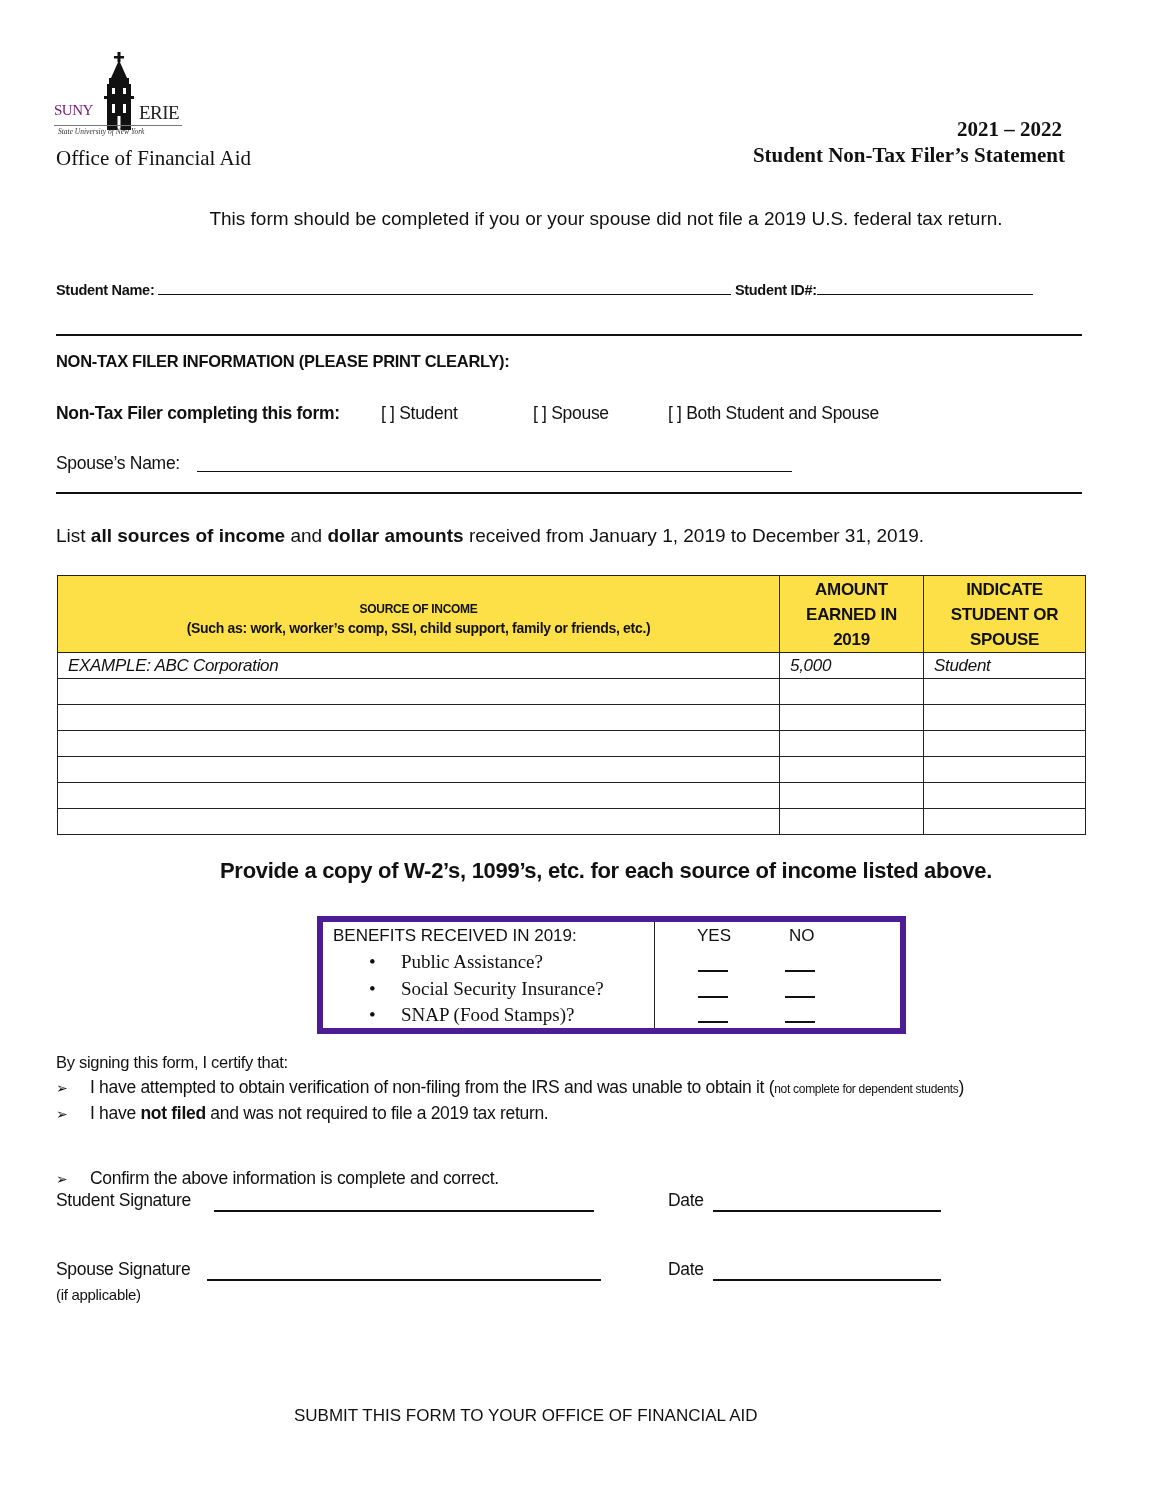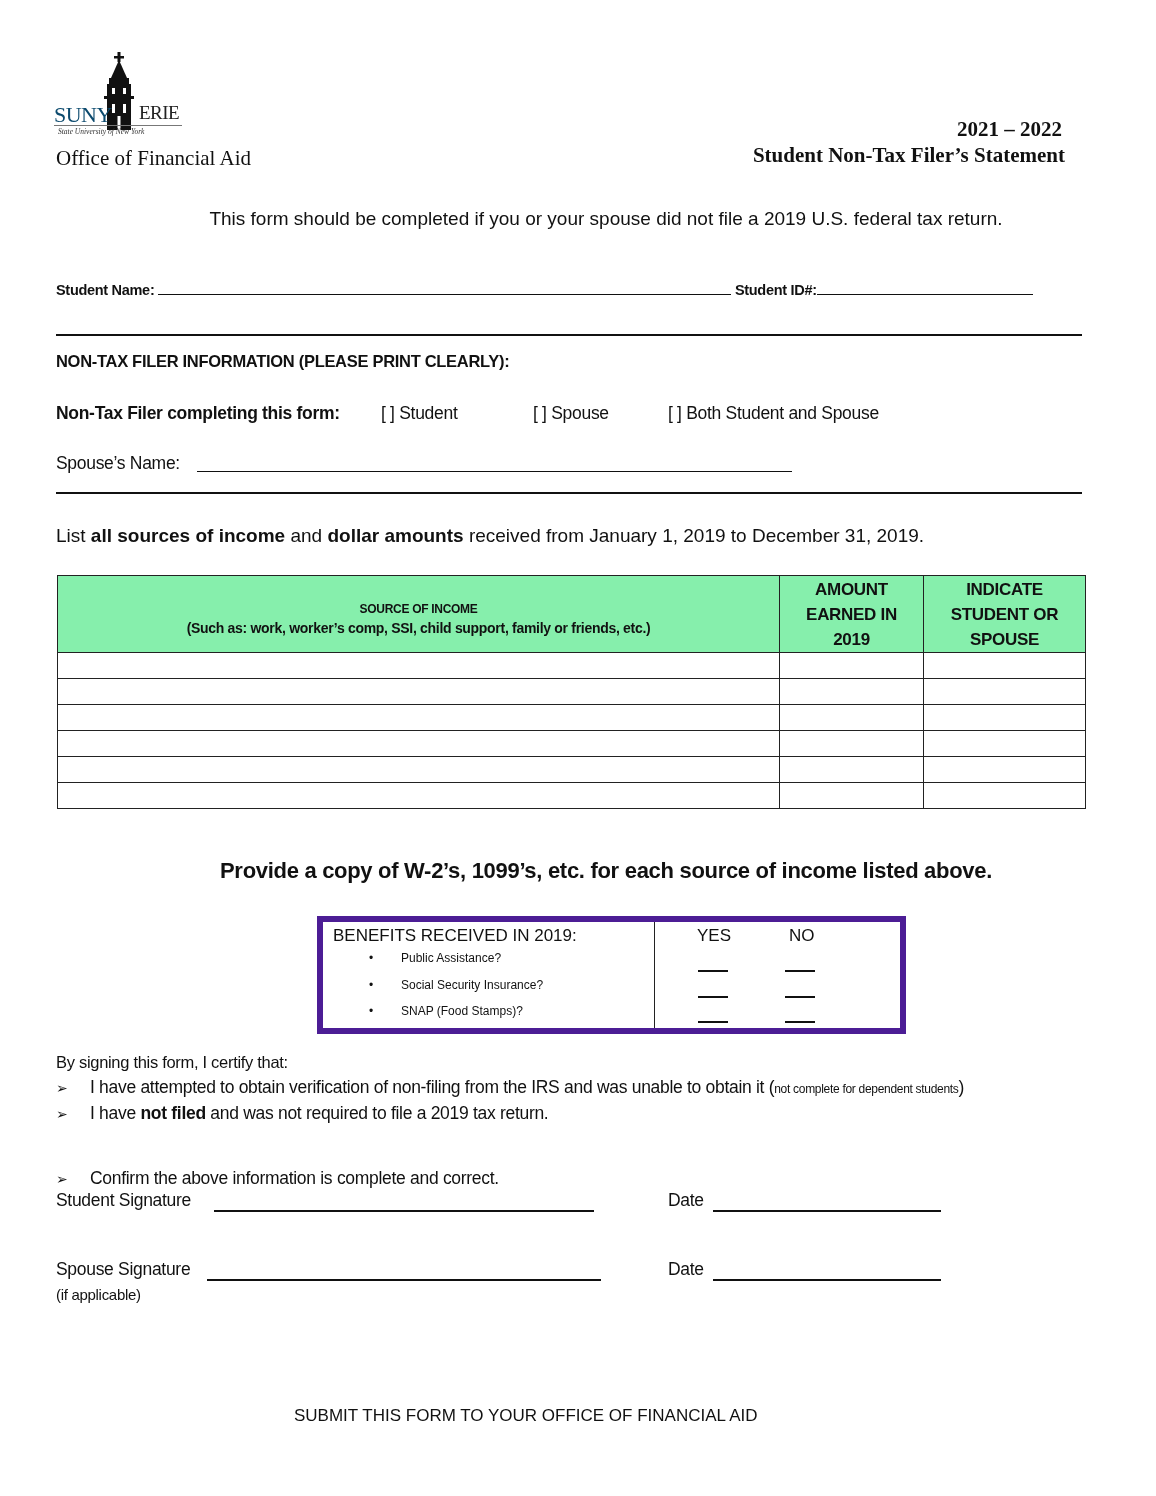--- a/index.html
+++ b/index.html
@@ -5,21 +5,21 @@
   html, body { margin: 0; padding: 0; background: #ffffff; }
   body { width: 1156px; height: 1496px; position: relative; overflow: hidden;
          font-family: "Liberation Sans", sans-serif; color: #111; }
   .abs { position: absolute; }
   .serif { font-family: "Liberation Serif", serif; }
   .cond { font-family: "Liberation Sans", sans-serif; letter-spacing: -0.3px; }
 
   
   #logo { left: 54px; top: 52px; width: 135px; height: 88px; }
   #logo .tower { position: absolute; left: 47px; top: 0; width: 36px; height: 78px; }
-  #logo .suny { position: absolute; left: 0; top: 50px; font-family: "Liberation Serif", serif; font-size: 22px; letter-spacing: -0.5px; color:#0c4a6e; }
+  #logo .suny { position: absolute; left: 0; top: 50px; font-family: "Liberation Serif", serif; font-size: 15px; letter-spacing: -0.5px; color:#701a75; }
   #logo .erie { position: absolute; left: 85px; top: 50px; font-family: "Liberation Serif", serif; font-size: 19px; letter-spacing: -0.5px; color:#222;}
   #logo .underline { position: absolute; left: 0; top: 73px; width: 128px; border-top: 1px solid #777; }
   #logo .tag { position: absolute; left: 4px; top: 75px; font-family: "Liberation Serif", serif; font-style: italic; font-size: 7.5px; color:#333; }
   #office { left: 56px; top: 146px; font-size: 21px; }
 
   #year { right: 94px; top: 117px; font-size: 21px; font-weight: bold; text-align: left; }
   #title { right: 91px; top: 143px; font-size: 21px; font-weight: bold; text-align: right; }
 
   #intro { left: 0; width: 1212px; top: 208px; text-align: center; font-size: 19px; }
 
@@ -32,37 +32,37 @@
   #filer-row { left: 56px; top: 403px; font-size: 17.5px; white-space: nowrap; }
   #filer-row .opt { position: absolute; top: 0; white-space: nowrap; }
   #spouse-name { left: 56px; top: 453px; font-size: 17.5px; }
   #spouse-line { left: 197px; top: 471px; width: 595px; border-top: 1.5px solid #111; }
 
   #list-line { left: 56px; top: 525px; font-size: 19px; white-space: nowrap; }
 
   
   #income-table { left: 57px; top: 575px; width: 1029px; border-collapse: collapse; font-size: 17px; }
   #income-table td, #income-table th { border: 1px solid #222; padding: 0; }
-  #income-table th { background: #86efac; font-weight: bold; }
+  #income-table th { background: #fde047; font-weight: bold; }
   #income-table .h-src { width: 721px; height: 76px; text-align: center; vertical-align: middle; }
   #income-table .h-src .t1 { font-size: 12px; display:block; margin-top: 10px; }
   #income-table .h-src .t2 { font-size: 14px; display:block; margin-top: 4px; }
   #income-table .h-amt { width: 143px; text-align: center; line-height: 25px; font-size: 17px; }
   #income-table .h-ind { text-align: center; line-height: 25px; font-size: 17px; }
   #income-table td { height: 25px; font-style: italic; padding-left: 10px; font-size: 17px; }
 
   #provide { left: 0; width: 1212px; top: 858px; text-align: center; font-size: 22px; font-weight: bold; }
 
   
   #benefits { left: 317px; top: 916px; width: 577px; height: 106px; border: 6px solid #4c1d95; }
   #benefits .divider { position: absolute; left: 331px; top: 0; height: 106px; border-left: 1px solid #222; }
   #benefits .head { position: absolute; left: 10px; top: 4px; font-size: 17px; }
   #benefits .yes { position: absolute; left: 374px; top: 4px; font-size: 17px; }
   #benefits .no { position: absolute; left: 466px; top: 4px; font-size: 17px; }
-  #benefits .item { position: absolute; left: 46px; font-size: 12px; white-space: nowrap; }
+  #benefits .item { position: absolute; left: 46px; font-size: 19px; white-space: nowrap; font-family: Liberation Serif, serif; }
   #benefits .item .dot { display:inline-block; width: 32px; }
   #benefits .ln { position: absolute; width: 30px; border-top: 2px solid #111; }
 
   #certify { left: 56px; top: 1053px; font-size: 16.5px; }
   .bullet { position: absolute; left: 56px; font-size: 17.5px; white-space: nowrap; }
   .bullet .arrow { display: inline-block; width: 34px; font-size: 14px; }
   .tiny { font-size: 12px; }
 
   .sig-label { position: absolute; font-size: 17.5px; white-space: nowrap; }
   .sig-line { position: absolute; border-top: 2px solid #111; }
@@ -144,20 +144,25 @@
       </th>
       <th class="h-ind">
         <div>INDICATE</div>
         <div>STUDENT OR</div>
         <div>SPOUSE</div>
       </th>
     </tr>
   </thead>
   <tbody>
     <tr>
+      <td>EXAMPLE: ABC Corporation</td>
+      <td>5,000</td>
+      <td>Student</td>
+    </tr>
+    <tr>
       <td></td>
       <td></td>
       <td></td>
     </tr>
     <tr>
       <td></td>
       <td></td>
       <td></td>
     </tr>
     <tr>

